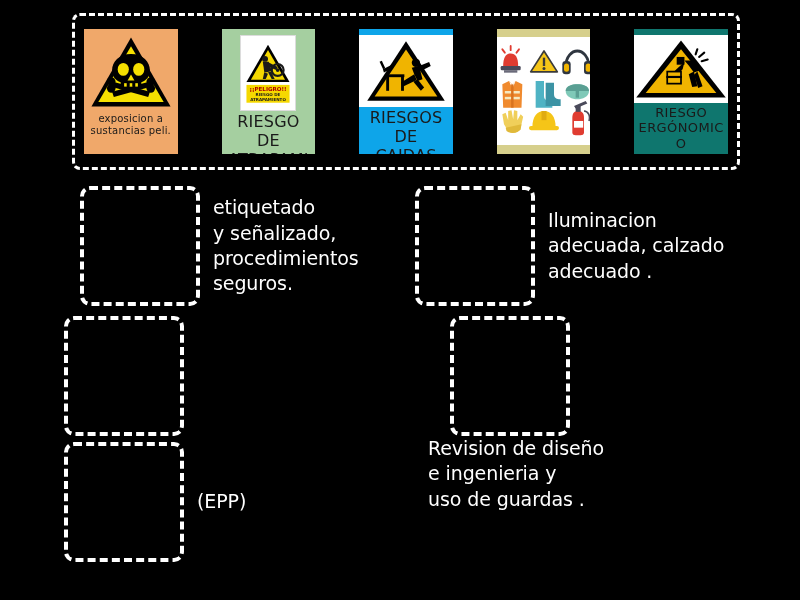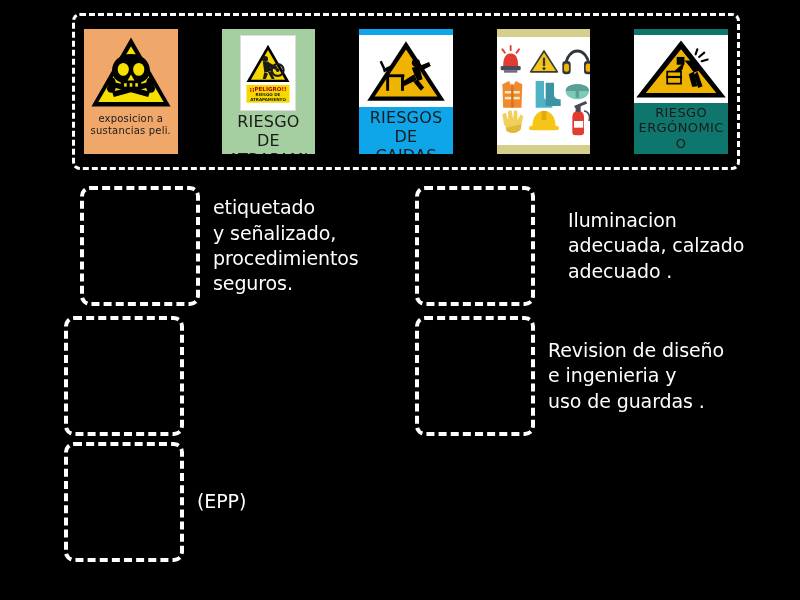--- a/index.html
+++ b/index.html
@@ -95,23 +95,23 @@
     color: #ffffff;
     font-family: "DejaVu Sans", sans-serif;
     font-size: 19px;
     line-height: 1.33;
     white-space: pre-line;
     letter-spacing: -0.1px;
   }
 
   
   #slot-1 { left: 80px;  top: 186px; }
-  #slot-2 { left: 415px; top: 186px; gap: 20px; }
+  #slot-2 { left: 415px; top: 186px; }
   #slot-3 { left: 64px;  top: 316px; }
-  #slot-4 { left: 415px; top: 316px; }
+  #slot-4 { left: 415px; top: 316px; flex-direction: column; }
   #slot-5 { left: 64px;  top: 442px; justify-content: center; }
 
   svg { display: block; }
 </style>
 </head>
 <body>
 
 <div id="card-tray">
 
   <div class="card" style="background:#f0a86a;">

